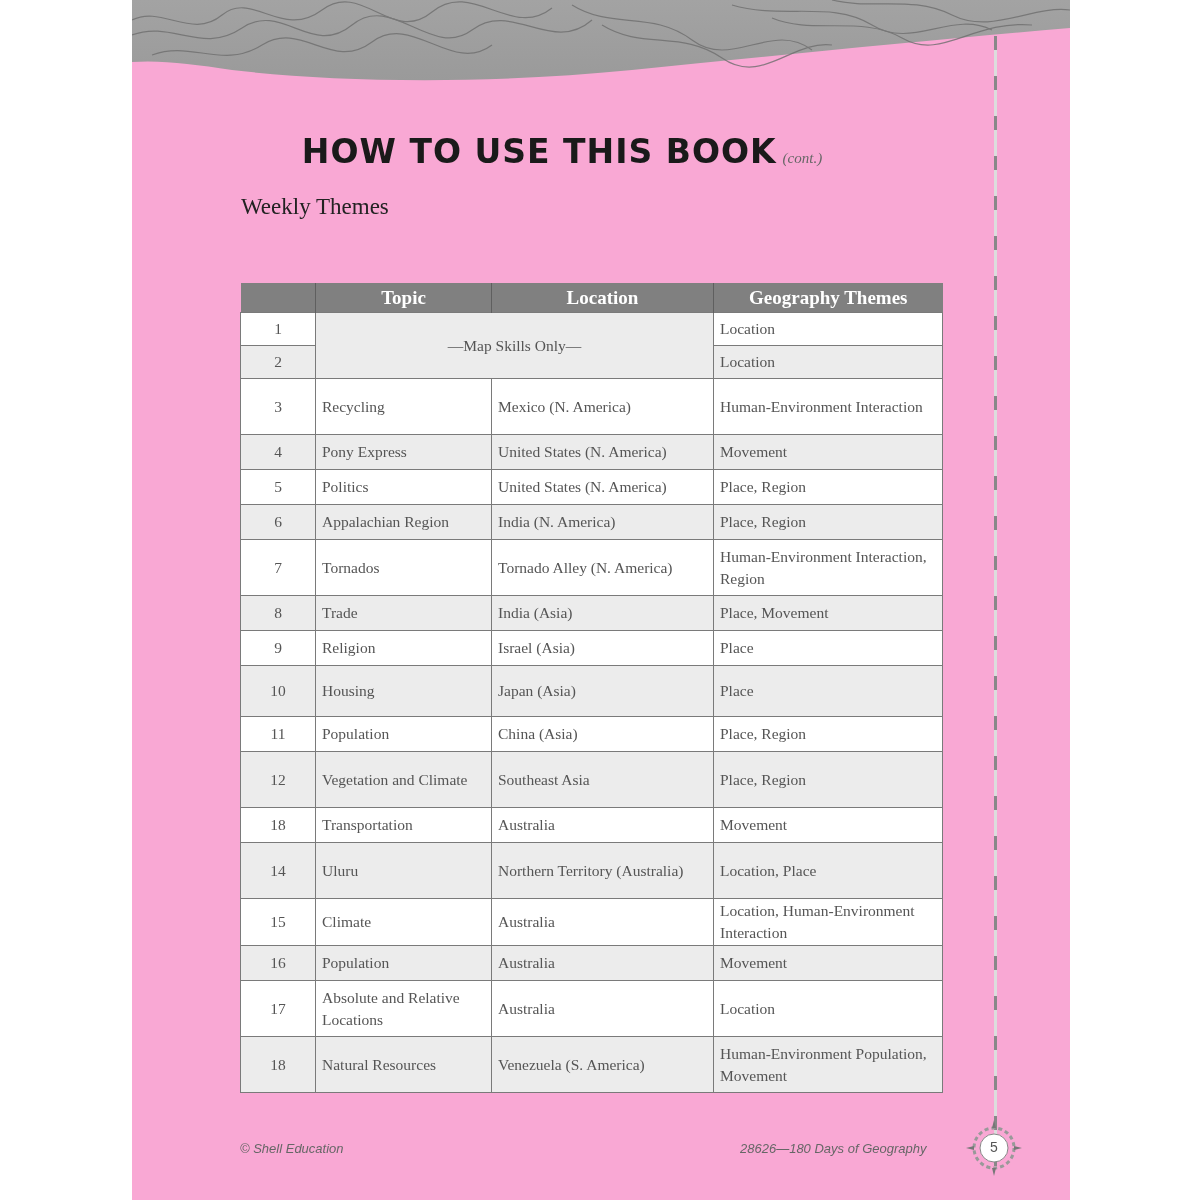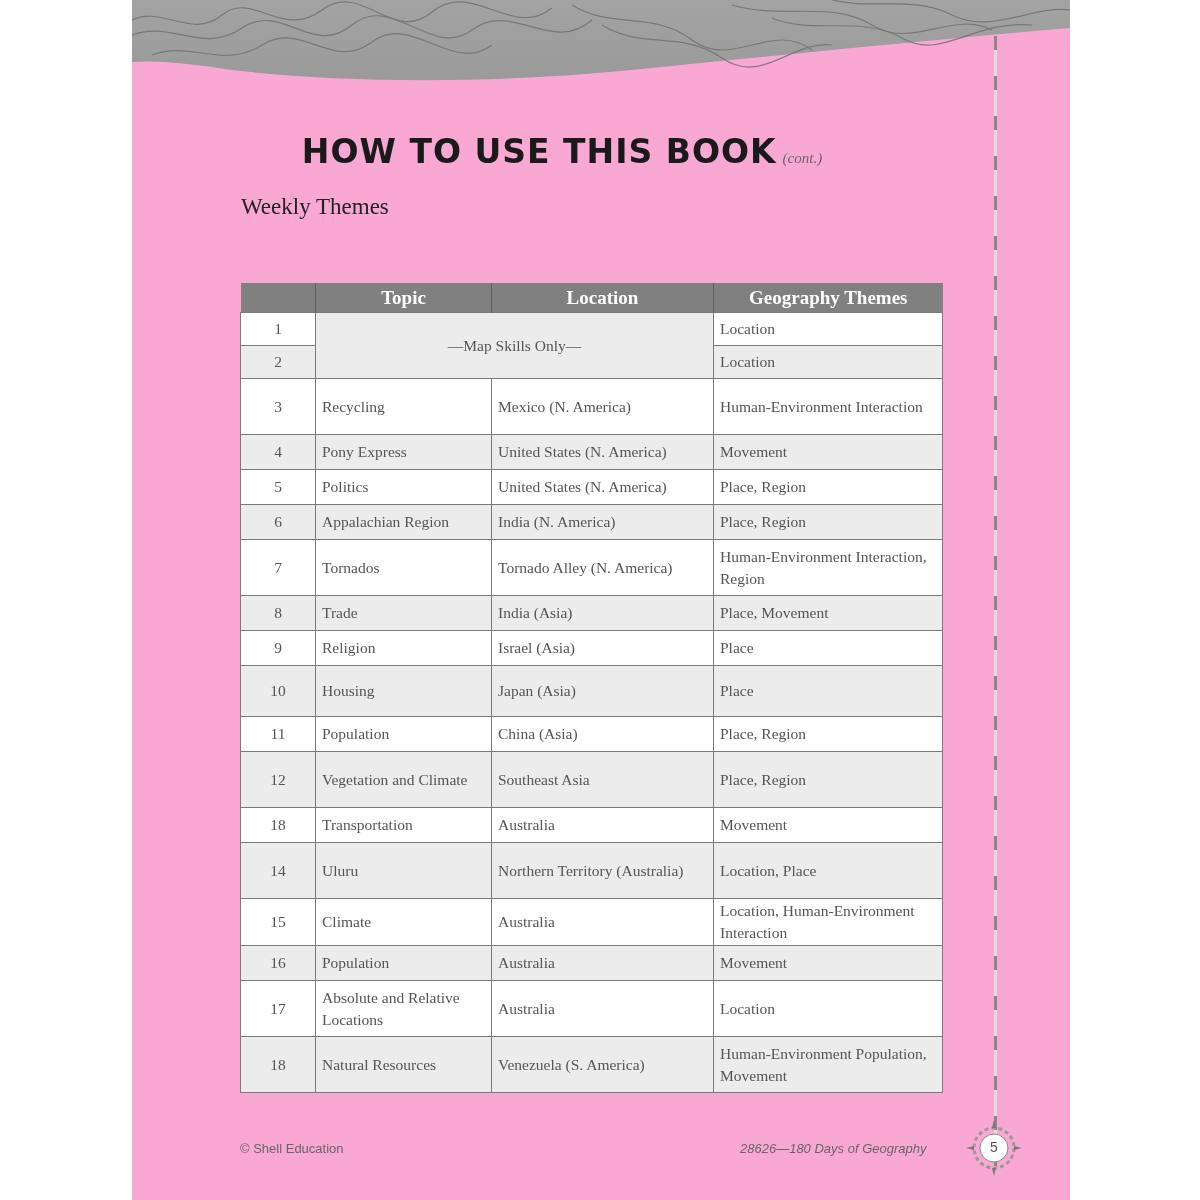--- a/index.html
+++ b/index.html
@@ -12,21 +12,21 @@
   .section-head { position: absolute; left: 109px; top: 194px; font-size: 23px; color: #222; }
   .intro { position: absolute; left: 109px; top: 228px; width: 690px; font-size: 15.5px; line-height: 22px; color: #555; }
   table { position: absolute; left: 108px; top: 283px; width: 703px; border-collapse: collapse; font-size: 15.5px; color: #555; }
   th { background: #808080; color: #fff; font-size: 19px; font-weight: bold; height: 29px; border-left: 1px solid #5f5f5f; padding: 0; margin-top: 40px; }
   th:first-child { border-left: none; }
   td { border: 1.5px solid #7a7a7a; padding: 0 6px; line-height: 22px; vertical-align: middle; }
   td.num { text-align: center; width: 62px; }
   tr.shade td { background: #ececec; }
   tr.white td { background: #ffffff; }
   td.merged { background: #ececec !important; text-align: center; }
-  .footer-left { position: absolute; left: 108px; top: 1141px; font-family: "Liberation Sans", sans-serif; font-size: 13px; color: #666; }
+  .footer-left { position: absolute; left: 108px; top: 1141px; font-family: "Liberation Sans", sans-serif; font-style: italic; font-size: 13px; color: #666; }
   .footer-right { position: absolute; left: 608px; top: 1141px; font-family: "Liberation Sans", sans-serif; font-style: italic; font-size: 13px; color: #666; }
   .compass { position: absolute; left: 832px; top: 1118px; width: 60px; height: 60px; }
   .page-num { position: absolute; left: 852px; top: 1139px; width: 20px; text-align: center; font-family: "Liberation Sans", sans-serif; font-size: 14px; color: #555; }
 </style>
 </head>
 <body>
 
 <div class="page">
   <svg class="banner" viewBox="0 0 938 90" preserveAspectRatio="none">
     <defs>

